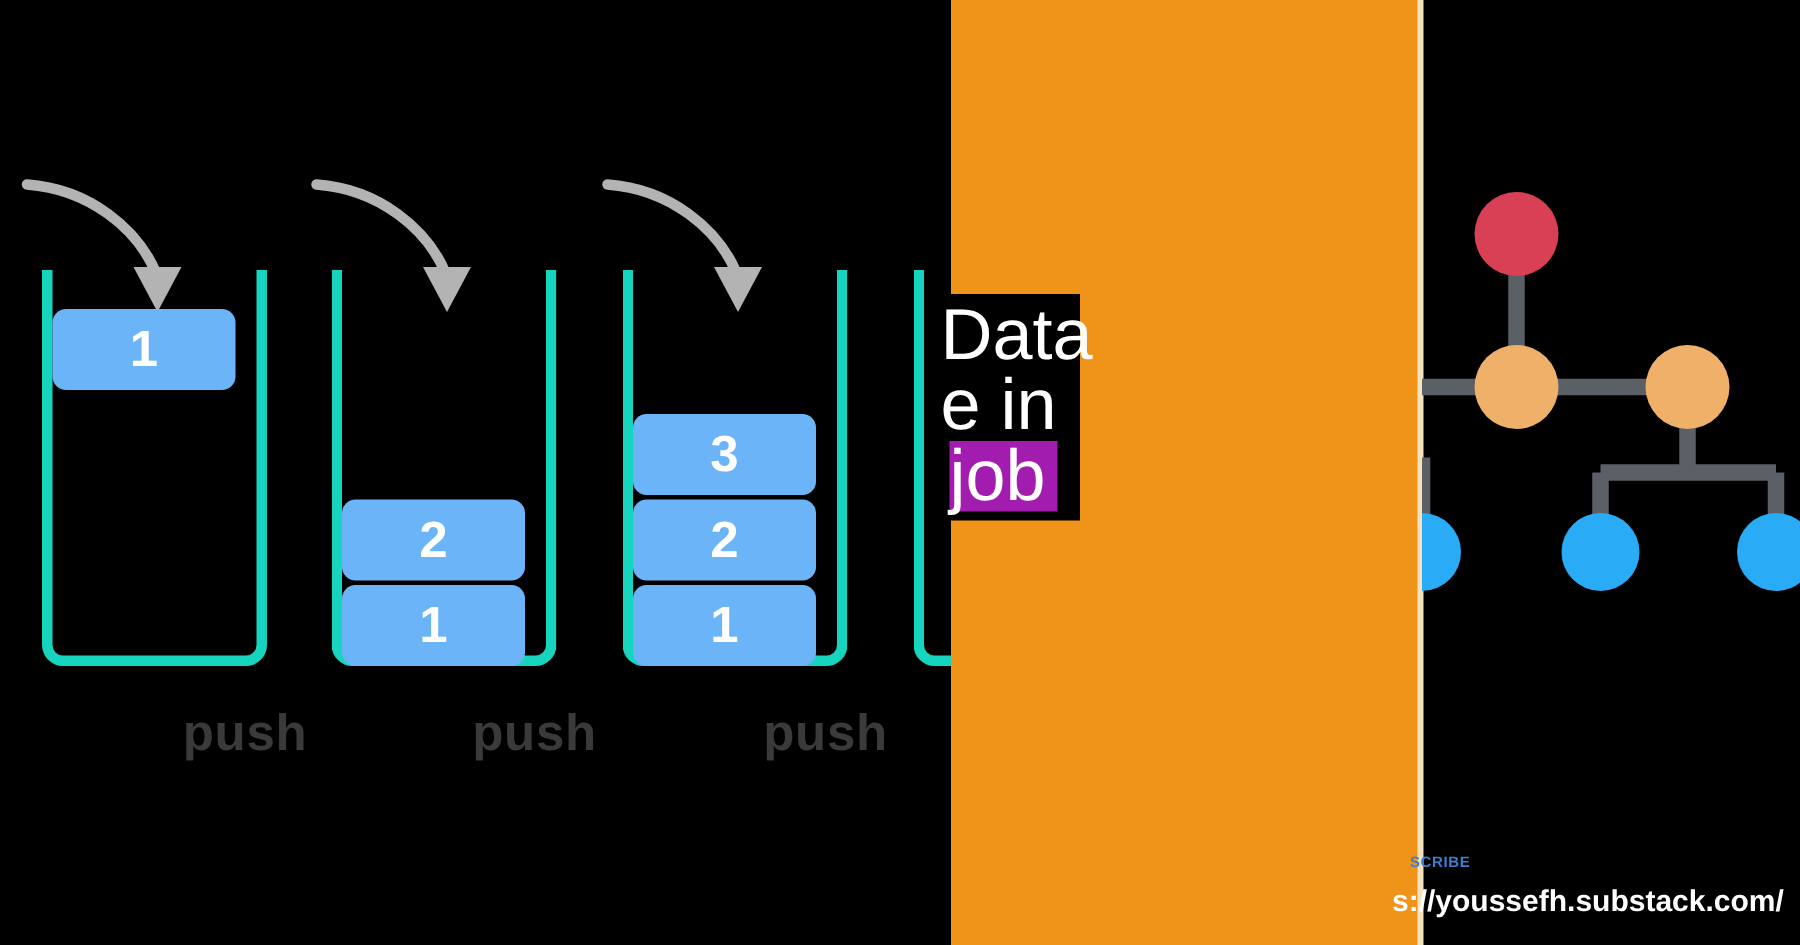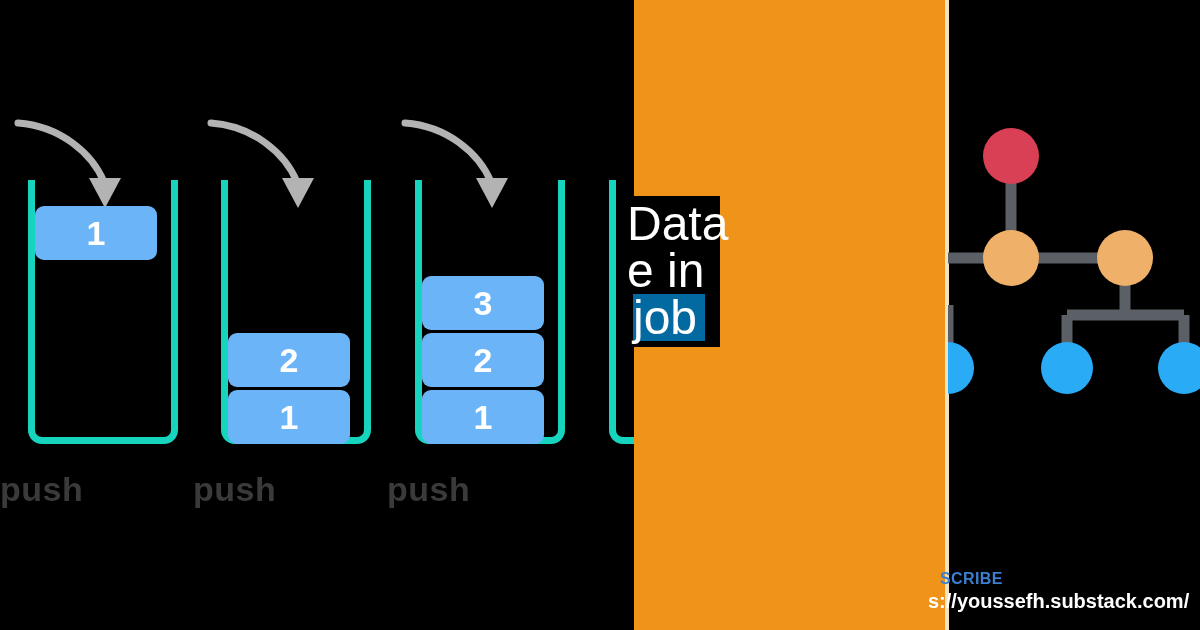--- a/index.html
+++ b/index.html
@@ -53,21 +53,21 @@
     align-items:center;
     justify-content:center;
     line-height:1;
     letter-spacing:0px;
   }
 
   .push-label {
     position:absolute;
     left:0; top:470px;
     width:205px;
-    text-align:left;
+    text-align:right;
     color:var(--pushgrey);
     font-size:34px;
     font-weight:bold;
     letter-spacing:0.5px;
   }
 
   .arrow-svg { position:absolute; left:0px; top:108px; width:200px; height:120px; }
 
   
   .orange-panel {
@@ -93,35 +93,35 @@
   .text-card .tline {
     color:#ffffff;
     font-size:48px;
     font-weight:400;
     line-height:47px;
     white-space:nowrap;
     padding-left:0px;
     margin-left:-4px;
   }
   .text-card .tline.last {
-    background:#0369a1;
+    background:#a21caf;
     display:inline-block;
     padding-right:8px;
     margin-left:2px;
   }
 
   
   .tree-scene { position:absolute; left:948px; top:0; width:252px; height:630px; overflow:hidden; }
   .tree-svg   { position:absolute; left:-60px; top:100px; width:330px; height:330px; }
 
   .subscribe-label {
     position:absolute;
     left:940px; top:570px;
     color:var(--sublink);
-    font-size:16px;
+    font-size:10px;
     font-weight:bold;
     letter-spacing:0.4px;
   }
   .site-url {
     position:absolute;
     left:928px; top:590px;
     color:#ffffff;
     font-size:20px;
     font-weight:bold;
     letter-spacing:0px;

